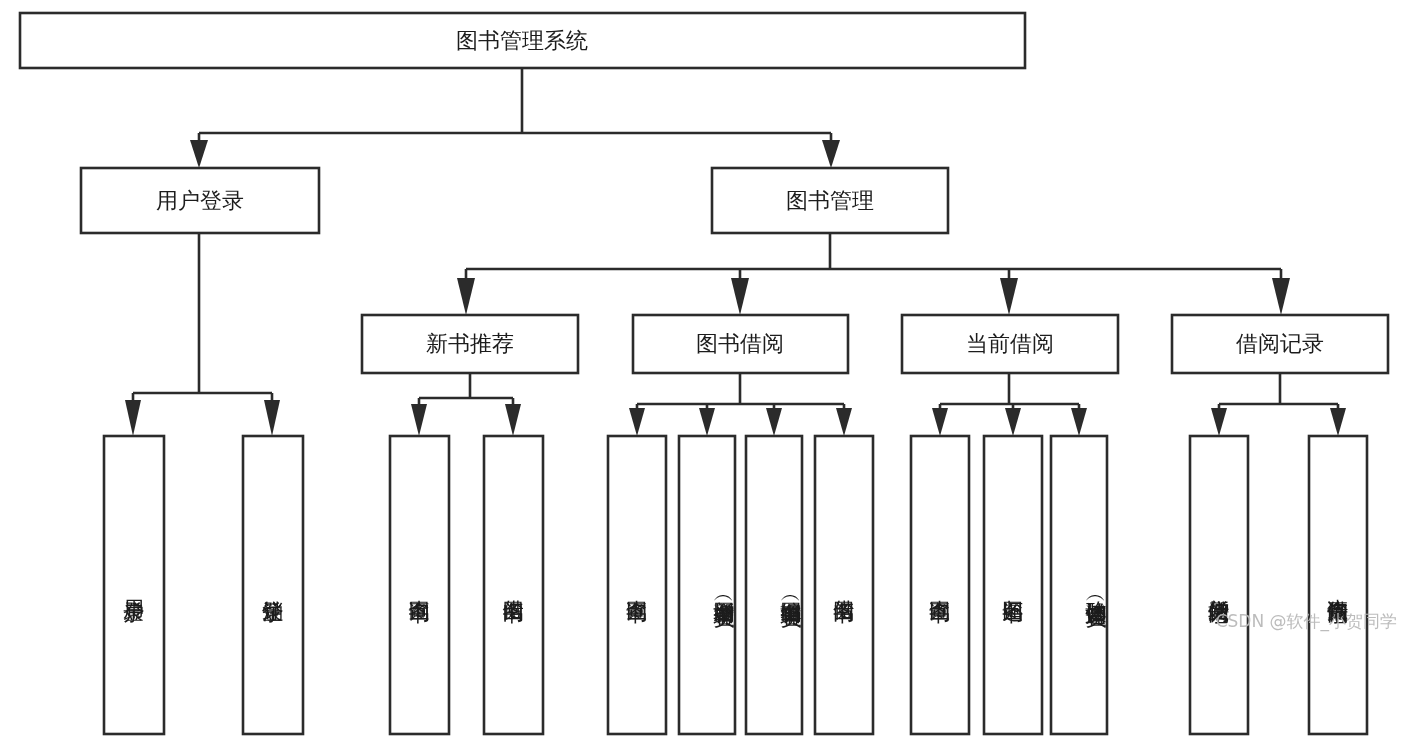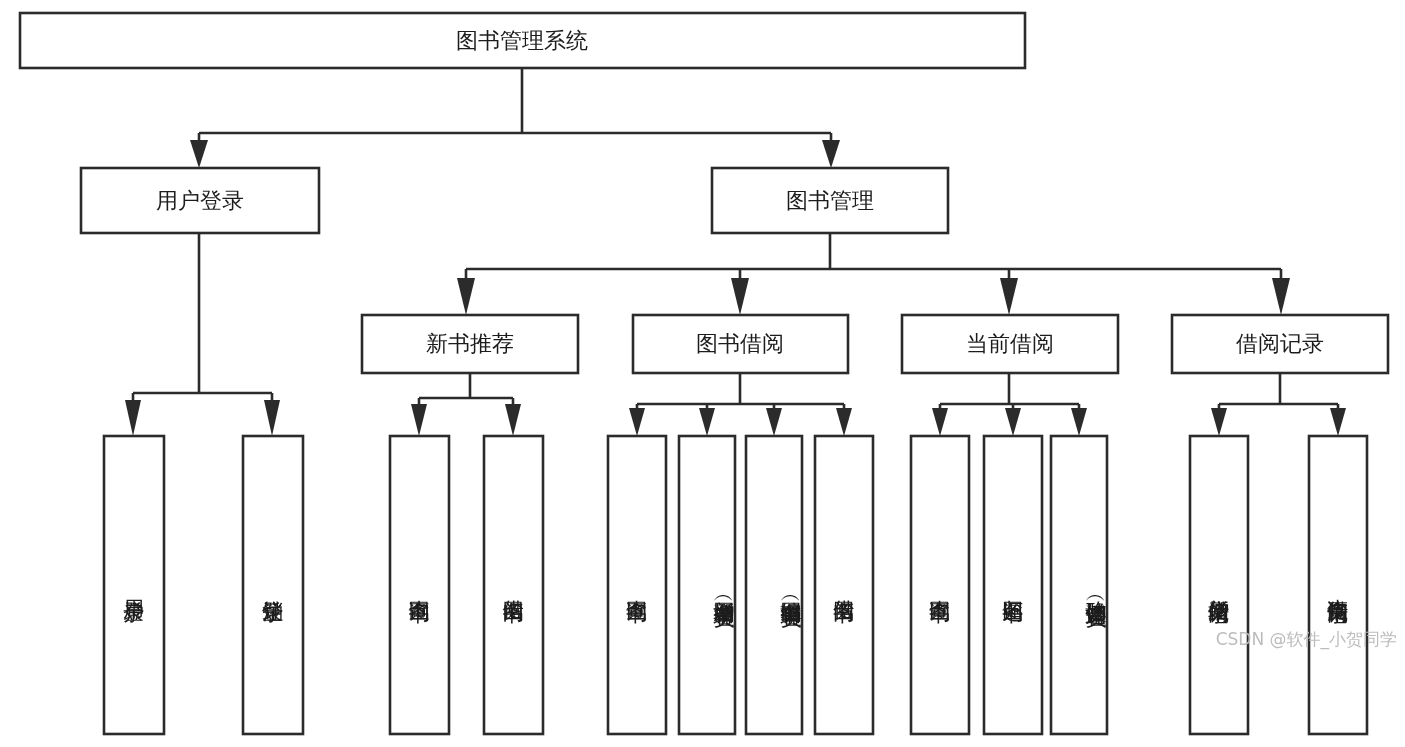--- a/index.html
+++ b/index.html
@@ -60,21 +60,21 @@
     letter-spacing: 1px;
     display: flex;
     align-items: center;
     justify-content: center;
     white-space: nowrap;
     pointer-events: none;
   }
   .watermark {
     position: absolute;
     right: 8px;
-    bottom: 2px;
+    bottom: 20px;
     font-family: "DejaVu Sans", "Liberation Sans", sans-serif;
     font-size: 17px;
     color: #b9b9b9;
     opacity: 0.95;
     white-space: nowrap;
   }
 </style>
 </head>
 <body>
 

